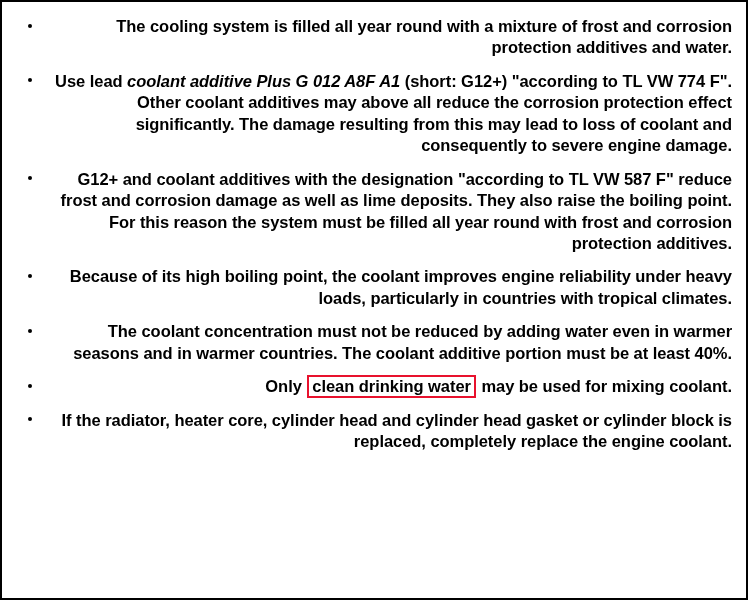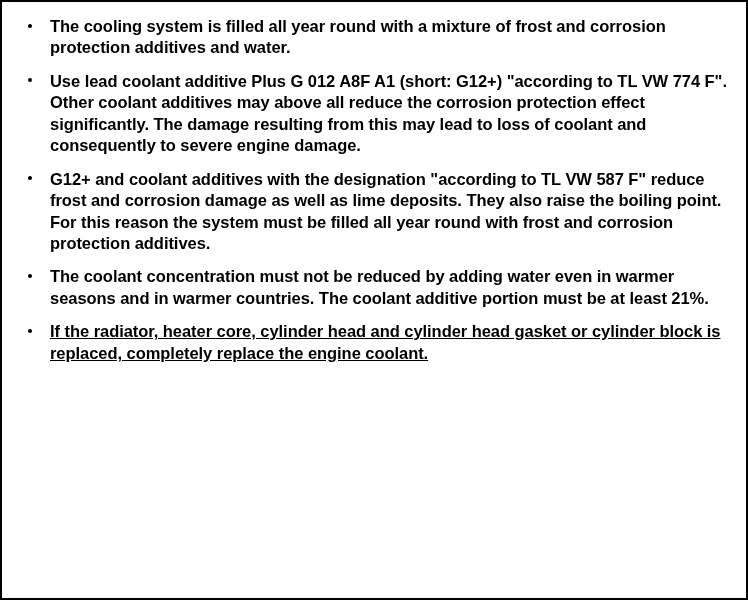--- a/index.html
+++ b/index.html
@@ -14,62 +14,65 @@
   }
   .page {
     position: relative;
     box-sizing: border-box;
     width: 748px;
     height: 600px;
     background: #ffffff;
     border: 2px solid #000000;
     padding: 14px 14px 24px 18px;
     overflow: hidden;
+    text-align: right;
   }
   ul.bullet-list {
     list-style: none;
     margin: 0;
     padding: 0;
   }
   ul.bullet-list > li {
     position: relative;
     padding-left: 30px;
     margin: 0 0 12px 0;
     font-size: 16.5px;
     font-weight: bold;
     line-height: 1.30;
     color: #000000;
     letter-spacing: -0.05px;
   }
   ul.bullet-list > li:last-child {
     margin-bottom: 0;
-    text-decoration: underline;
   }
   ul.bullet-list > li .bullet {
     position: absolute;
     left: 8px;
     top: 0.46em;
     width: 4px;
     height: 4px;
     background: #000000;
     border-radius: 50%;
   }
   .it {
+    font-style: italic;
   }
   .boxed {
     border: 2px solid #e8112d;
     padding: 0 3px 1px 3px;
     margin: 0 1px;
   }
   .seg { white-space: normal; }
 </style>
 </head>
 <body>
 
 <div class="page">
   <ul class="bullet-list">
       <li><span class="bullet"></span><span class="seg">The cooling system is filled all year round with a mixture of frost and corrosion protection additives and water.</span></li>
       <li><span class="bullet"></span><span class="seg">Use lead </span><span class="seg it">coolant additive Plus G 012 A8F A1</span><span class="seg"> (short: G12+) "according to TL VW 774 F". Other coolant additives may above all reduce the corrosion protection effect significantly. The damage resulting from this may lead to loss of coolant and consequently to severe engine damage.</span></li>
       <li><span class="bullet"></span><span class="seg">G12+ and coolant additives with the designation "according to TL VW 587 F" reduce frost and corrosion damage as well as lime deposits. They also raise the boiling point. For this reason the system must be filled all year round with frost and corrosion protection additives.</span></li>
-      <li><span class="bullet"></span><span class="seg">The coolant concentration must not be reduced by adding water even in warmer seasons and in warmer countries. The coolant additive portion must be at least 21%.</span></li>
+      <li><span class="bullet"></span><span class="seg">Because of its high boiling point, the coolant improves engine reliability under heavy loads, particularly in countries with tropical climates.</span></li>
+      <li><span class="bullet"></span><span class="seg">The coolant concentration must not be reduced by adding water even in warmer seasons and in warmer countries. The coolant additive portion must be at least 40%.</span></li>
+      <li><span class="bullet"></span><span class="seg">Only </span><span class="seg boxed">clean drinking water</span><span class="seg"> may be used for mixing coolant.</span></li>
       <li><span class="bullet"></span><span class="seg">If the radiator, heater core, cylinder head and cylinder head gasket or cylinder block is replaced, completely replace the engine coolant.</span></li>
     </ul>
 </div>
 
 </body></html>

